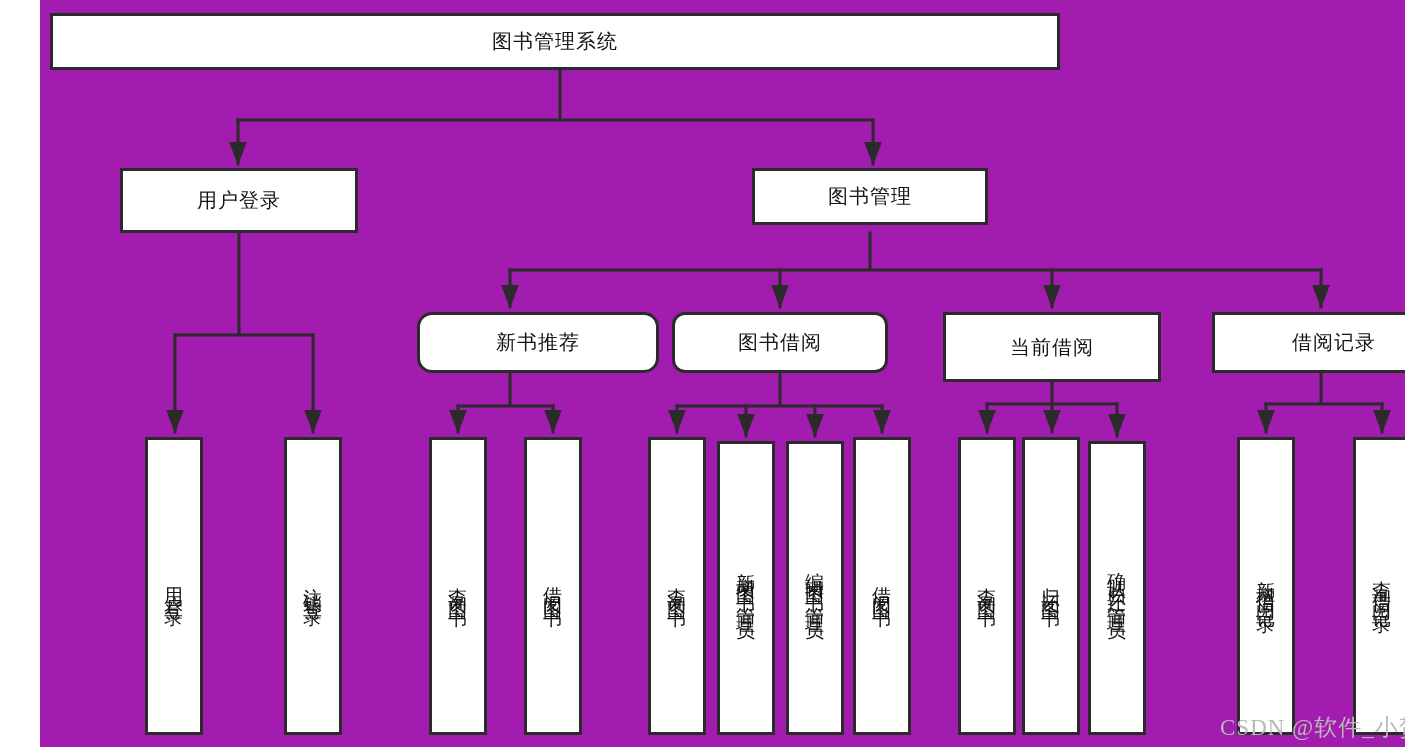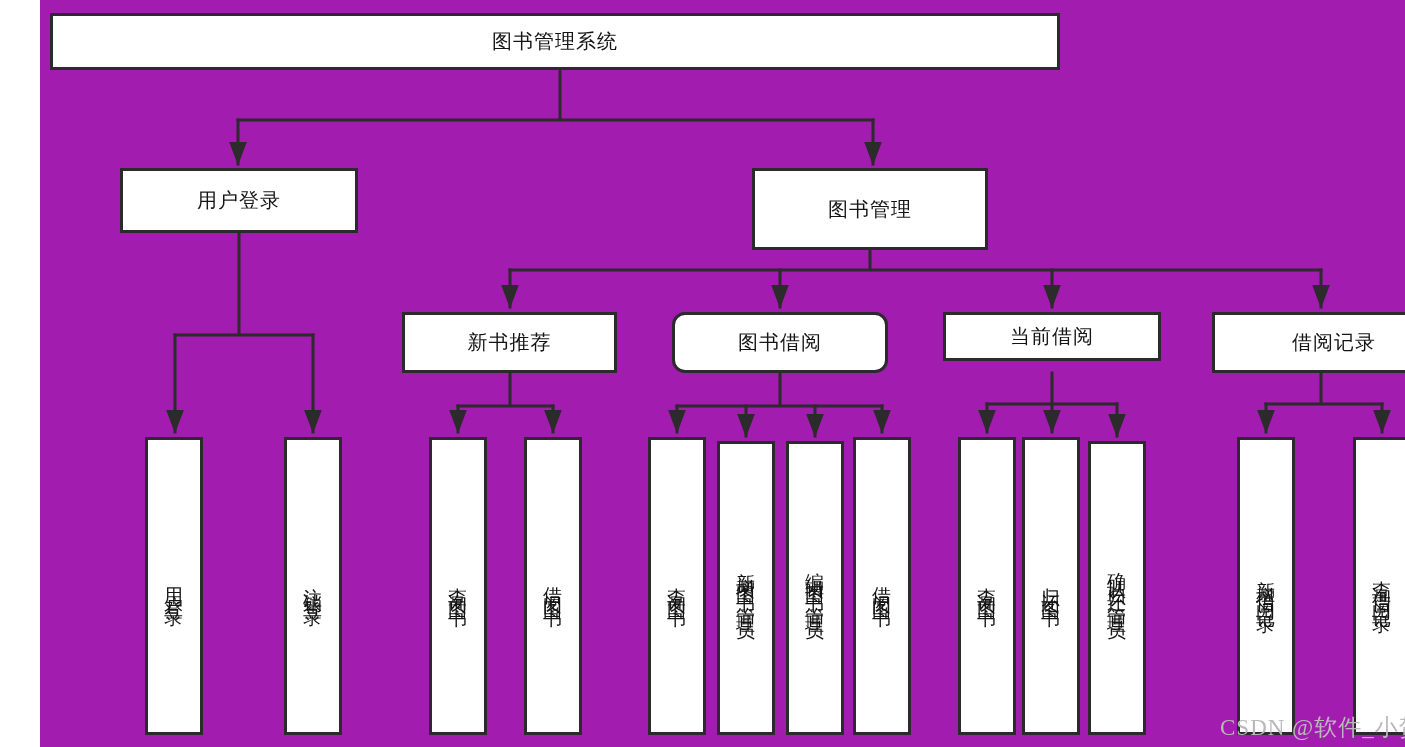--- a/index.html
+++ b/index.html
@@ -38,24 +38,24 @@
   }
   .leaf {
     writing-mode: vertical-rl;
     font-size: 19px;
     letter-spacing: 7px;
     line-height: 1;
   }
   
   .n-root            { left: 10px;   top: 13px;  width: 1010px; height: 57px; }
   .n-user-login      { left: 80px;   top: 168px; width: 238px;  height: 65px; }
-  .n-book-mgmt       { left: 712px;  top: 168px; width: 236px;  height: 82px; }
-  .n-new-book-rec    { left: 362px;  top: 312px; width: 215px;  height: 61px; }
+  .n-book-mgmt       { left: 712px;  top: 168px; width: 236px;  height: 57px; }
+  .n-new-book-rec    { left: 377px;  top: 312px; width: 242px;  height: 61px; border-radius: 15px; }
   .n-book-borrow     { left: 632px;  top: 312px; width: 216px;  height: 61px; border-radius: 13px; }
-  .n-current-borrow  { left: 903px;  top: 312px; width: 218px;  height: 49px; }
+  .n-current-borrow  { left: 903px;  top: 312px; width: 218px;  height: 70px; }
   .n-borrow-records  { left: 1172px; top: 312px; width: 244px;  height: 61px; }
   
   .l    { top: 437px; width: 58px; height: 298px; }
   .l-lo { top: 441px; width: 58px; height: 294px; }
   .p-ul1 { left: 105px; }
   .p-ul2 { left: 244px; }
   .p-nb1 { left: 389px; }
   .p-nb2 { left: 484px; }
   .p-bb1 { left: 608px; }
   .p-bb2 { left: 677px; }

